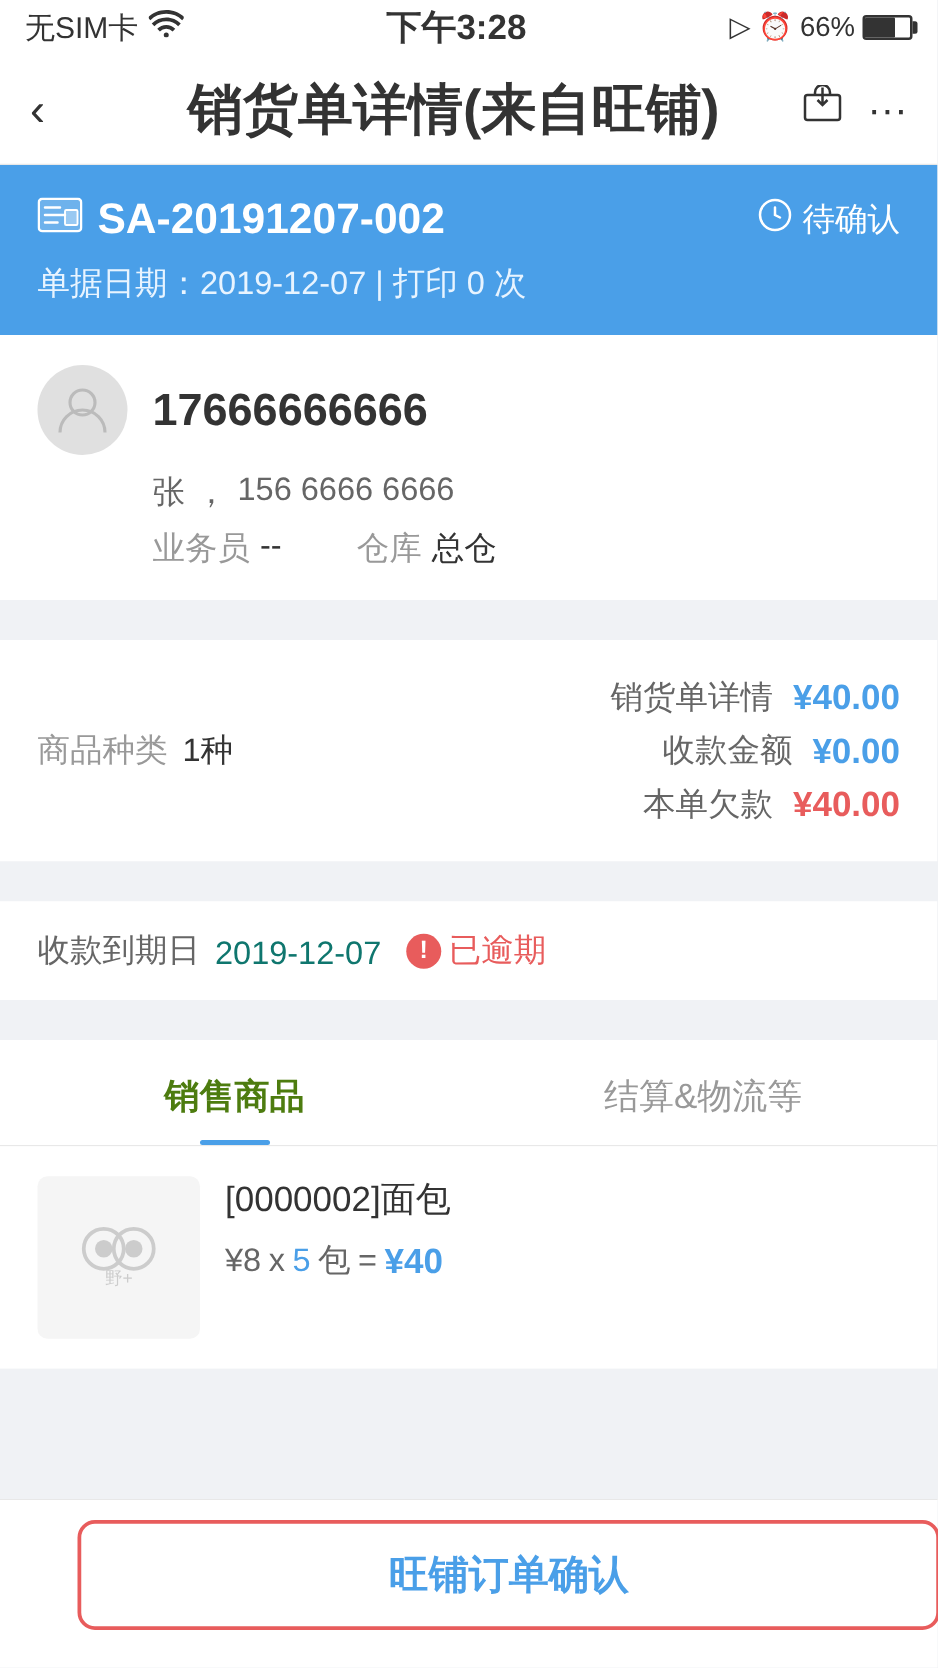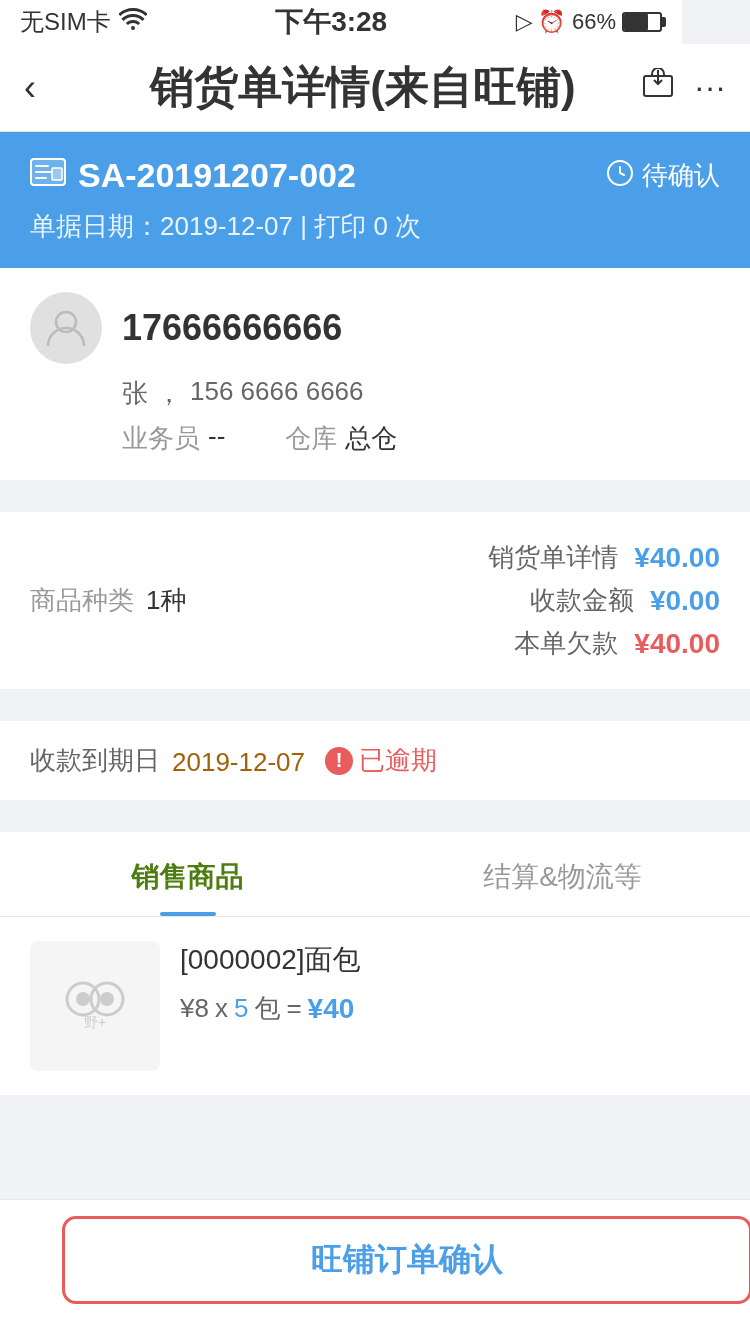--- a/index.html
+++ b/index.html
@@ -8,21 +8,21 @@
       width: 750px;
       min-height: 1334px;
       background: #f0f2f5;
       font-family: -apple-system, 'PingFang SC', 'Helvetica Neue', sans-serif;
       font-size: 28px;
       color: #333;
     }
 
     
     .status-bar {
-      width: 682px;
+      width: 750px;
       height: 44px;
       background: #fff;
       display: flex;
       align-items: center;
       justify-content: space-between;
       padding: 0 20px;
       font-size: 24px;
       font-weight: 500;
     }
     .status-left { display: flex; align-items: center; gap: 8px; }
@@ -210,21 +210,21 @@
     .due-card {
       background: #fff;
       padding: 22px 30px;
       margin-bottom: 16px;
       display: flex;
       align-items: flex-end;
       gap: 12px;
       font-size: 26px;
     }
     .due-label { color: #666; }
-    .due-date { color: #a16207; margin-right: 8px; }
+    .due-date { color: #0f766e; margin-right: 8px; }
     .overdue-badge {
       display: flex;
       align-items: center;
       gap: 6px;
       color: #e85c5c;
       font-size: 26px;
     }
     .warn-icon {
       width: 28px;
       height: 28px;

